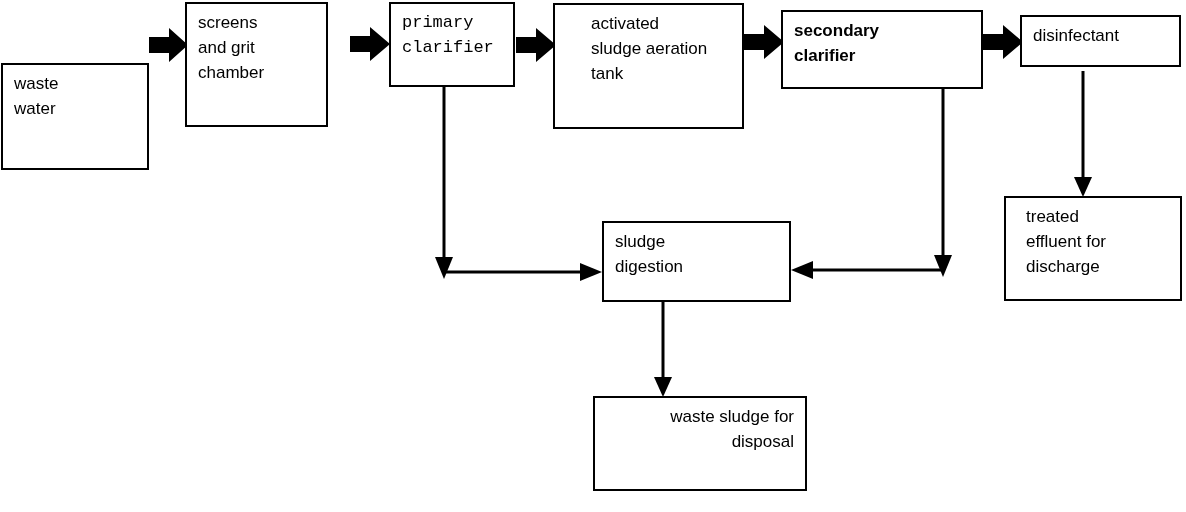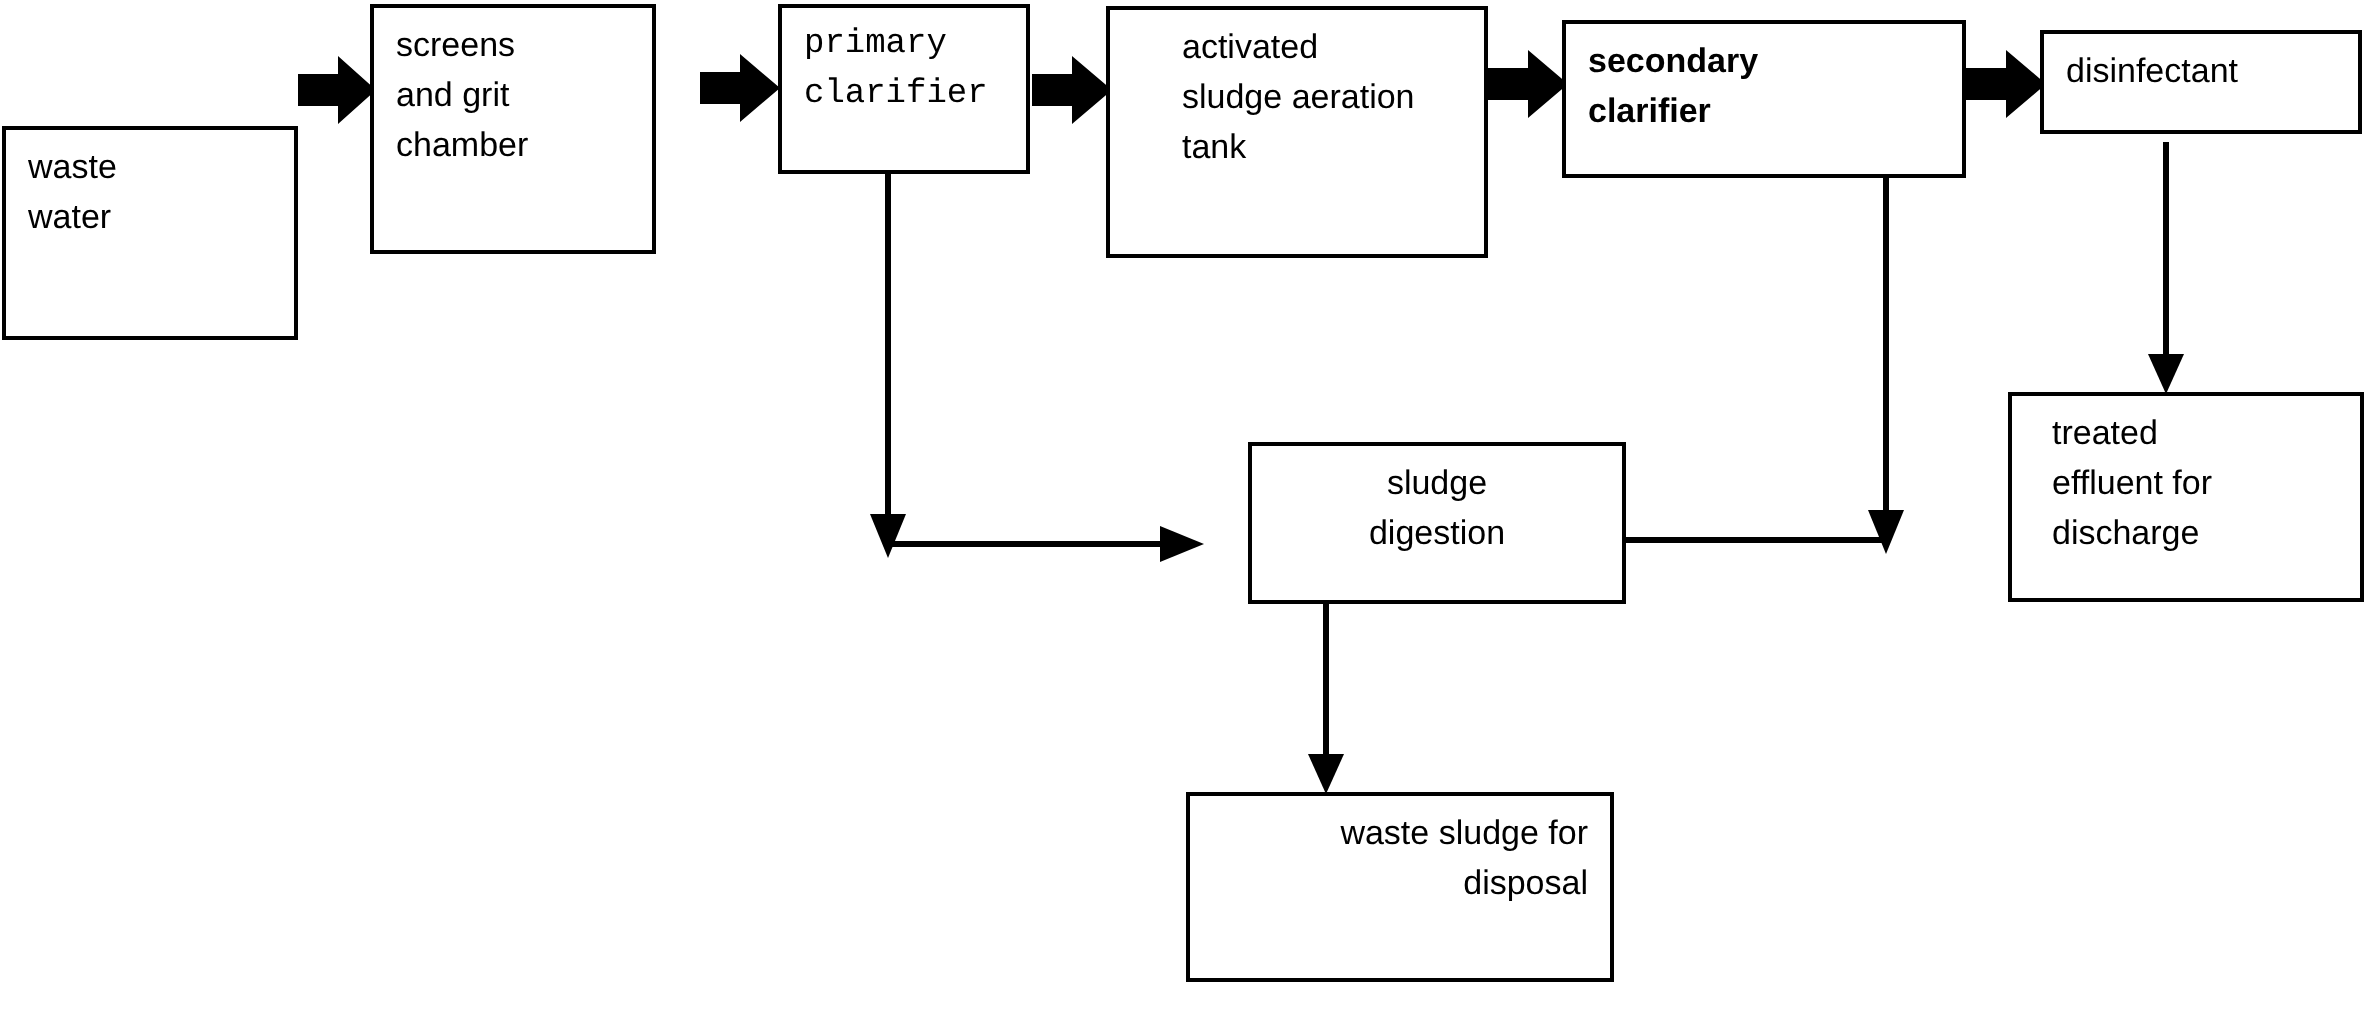--- a/index.html
+++ b/index.html
@@ -90,19 +90,19 @@
 
   <div class="node" style="left:781px; top:10px;  width:202px; height:79px;font-weight:bold;">secondary
 clarifier</div>
 
   <div class="node" style="left:1020px; top:15px; width:161px; height:52px;">disinfectant</div>
 
   <div class="node" style="left:1004px; top:196px; width:178px; height:105px;padding-left:20px;">treated
 effluent for
 discharge</div>
 
-  <div class="node" style="left:624px; top:221px; width:189px; height:81px;text-align:center;">sludge
+  <div class="node" style="left:602px; top:221px; width:189px; height:81px;">sludge
 digestion</div>
 
   <div class="node" style="left:593px; top:396px; width:214px; height:95px;text-align:right;">waste sludge for
 disposal</div>
 
 </div>
 
 </body></html>

